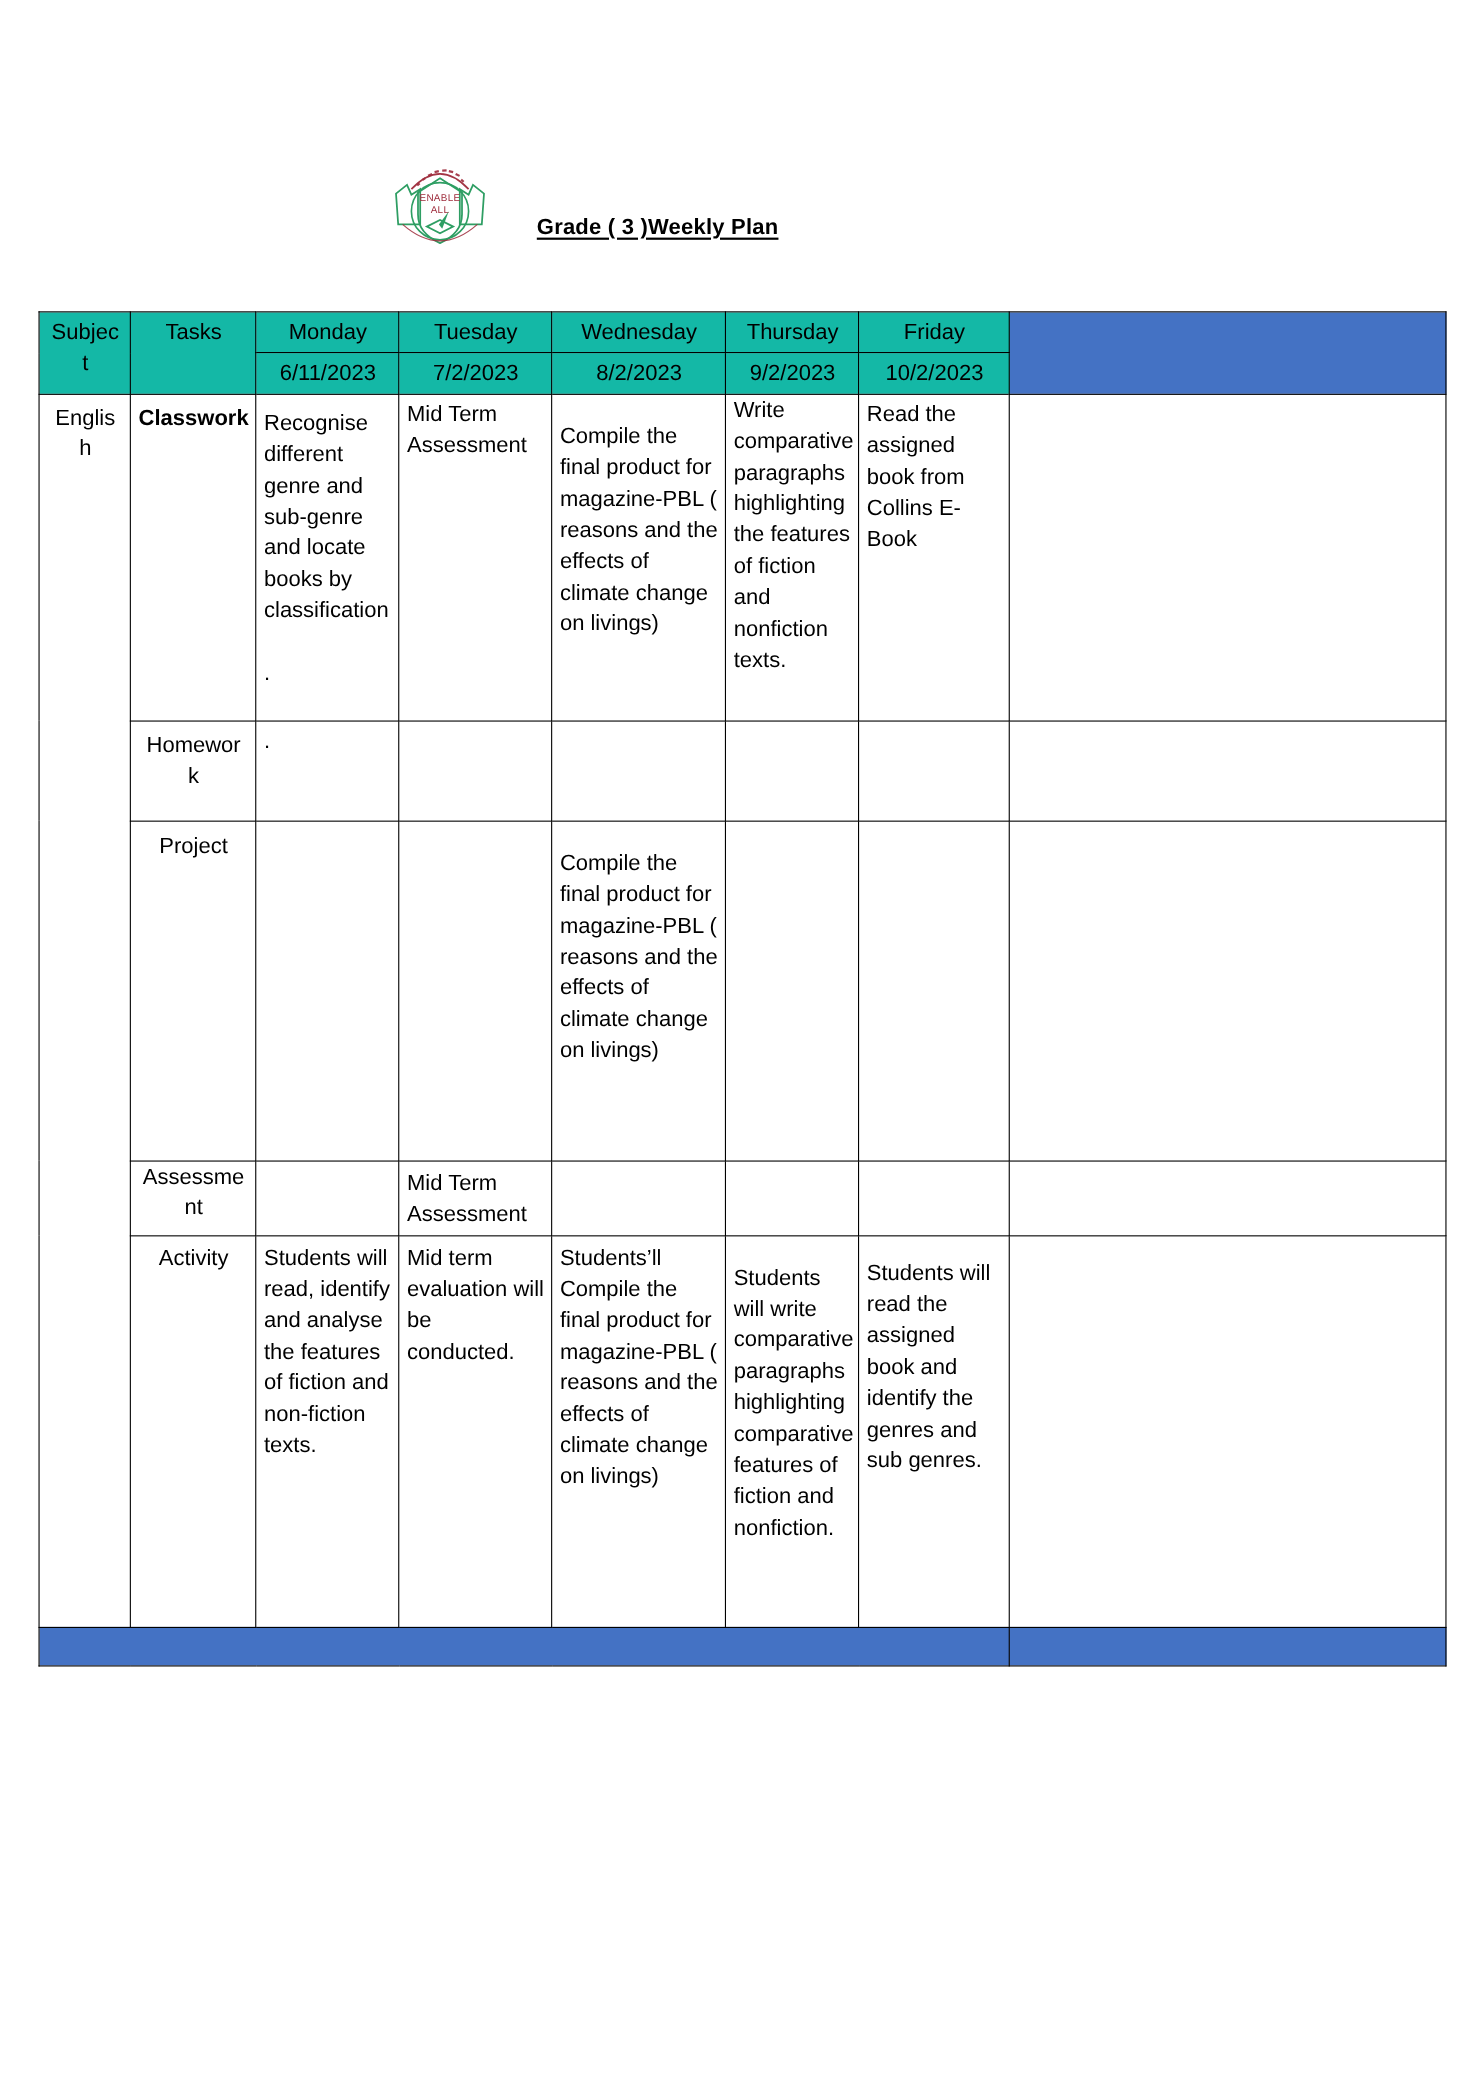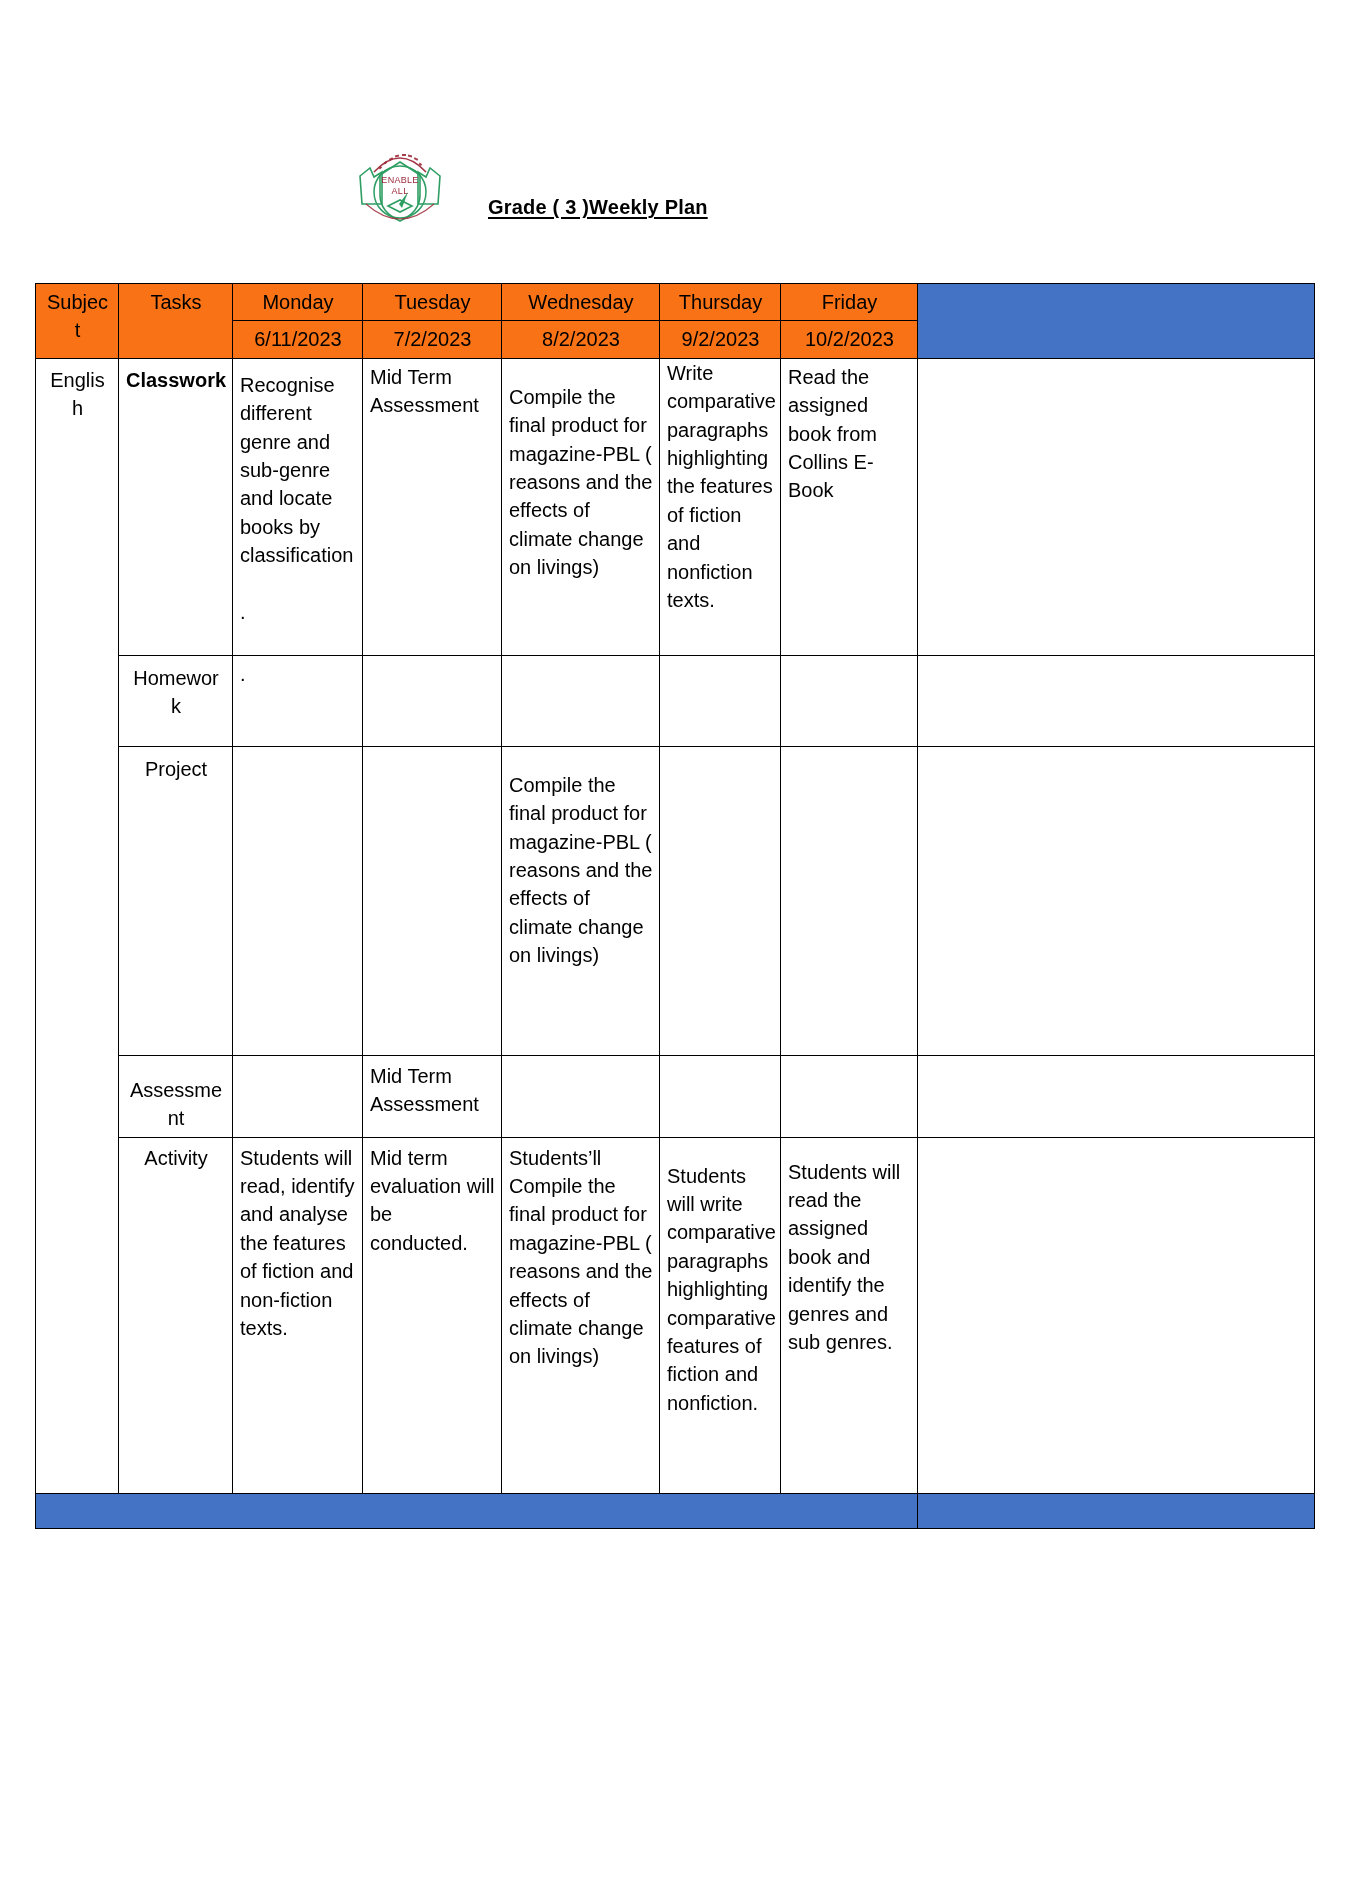--- a/index.html
+++ b/index.html
@@ -67,21 +67,21 @@
     border: 1.6px solid #000000;
     vertical-align: top;
     padding: 4px 6px 4px 7px;
     font-family: "Liberation Sans", sans-serif;
     font-size: 20px;
     line-height: 1.42;
   }
 
   
   .hdr {
-    background: #f97316;
+    background: #14b8a6;
     text-align: center;
     vertical-align: middle;
     font-size: 20px;
     line-height: 1.3;
     padding: 3px 4px;
     height: 28px;
   }
   .hdr-blank { background: #4472C4; }
 
   
@@ -223,21 +223,21 @@
       <td class="cell-center" style="height:296px;padding-top:8px">Project</td>
       <td></td>
       <td></td>
       <td style="padding-top:24px">Compile the final product for magazine-PBL ( reasons and the effects of climate change on livings)</td>
       <td></td>
       <td></td>
       <td></td>
     </tr>
 
     <tr>
-      <td class="cell-center" style="height:56px;padding-top:20px">
+      <td class="cell-center" style="height:56px;padding-top:0">
         <span class="stack-label">Assessme</span>
         <span class="stack-label">nt</span>
       </td>
       <td></td>
       <td style="padding-top:6px">Mid Term Assessment</td>
       <td></td>
       <td></td>
       <td></td>
       <td></td>
     </tr>

